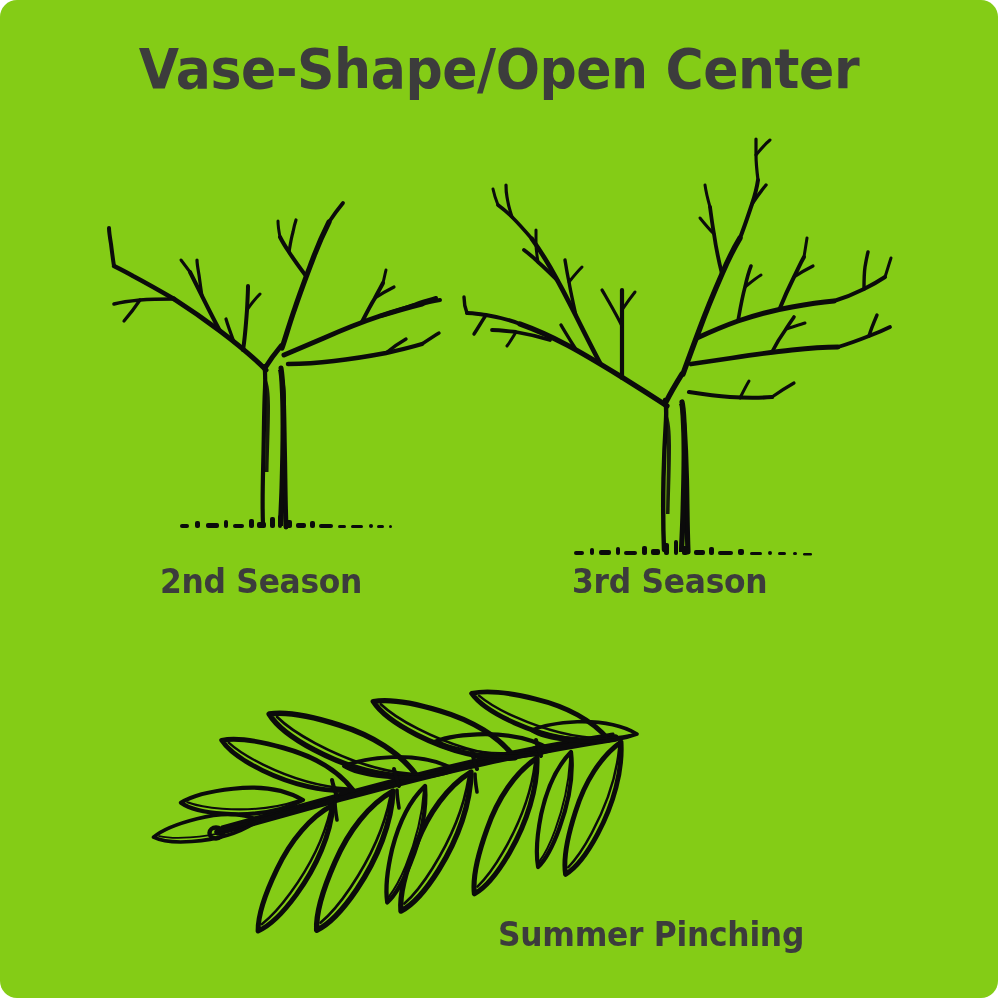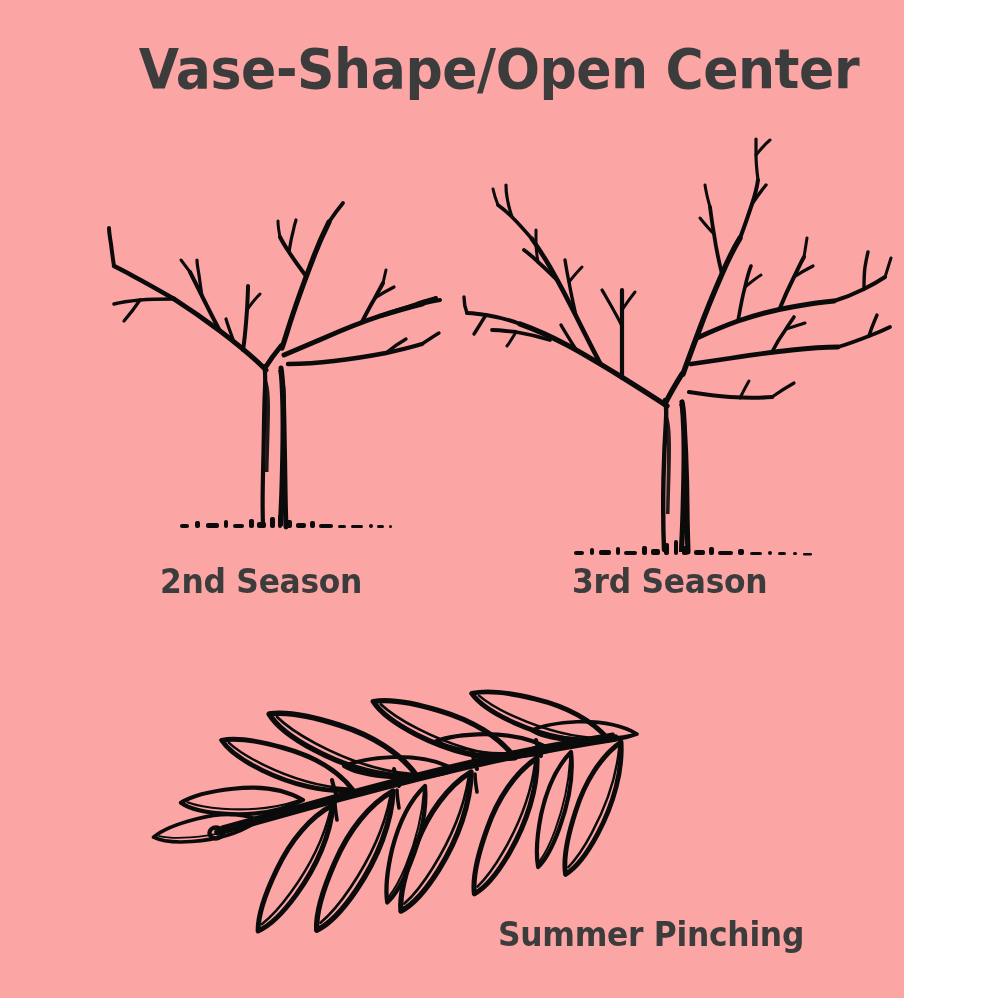--- a/index.html
+++ b/index.html
@@ -10,23 +10,24 @@
   body {
     width: 998px;
     height: 998px;
     overflow: hidden;
     font-family: "DejaVu Sans", "Liberation Sans", sans-serif;
     position: relative;
   }
   #figure {
     position: absolute;
     inset: 0;
-    width: 904px;
+    width: 998px;
     height: 998px;
-    background: #fca5a5;
+    background: #84cc16;
+    border-radius: 17px;
   }
   .title {
     position: absolute;
     left: 0;
     top: 40px;
     width: 998px;
     text-align: center;
     font-size: 56px;
     font-weight: bold;
     color: #3c3c3c;

